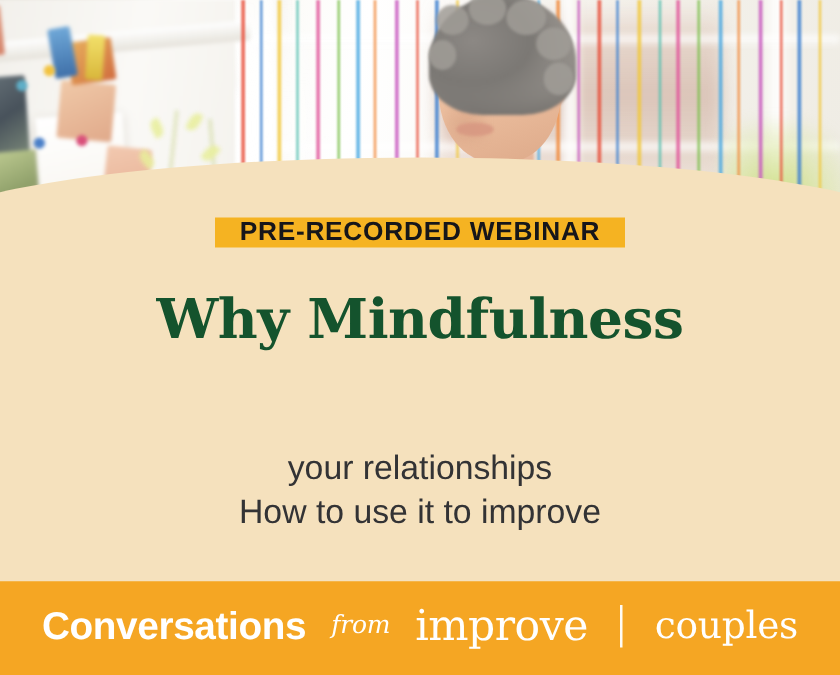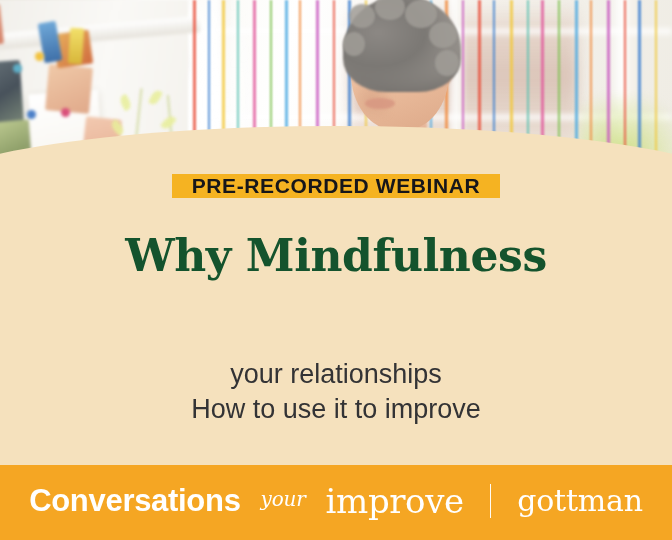--- a/index.html
+++ b/index.html
@@ -551,20 +551,20 @@
     <div class="subtitle">
       <span class="subtitle-line">your relationships</span>
       <span class="subtitle-line">How to use it to improve</span>
     </div>
 
   </div>
 
   <div class="footer">
     <div class="brand">
       <span class="brand-conversations">Conversations</span>
-      <span class="brand-from">your</span>
+      <span class="brand-from">from</span>
       <span class="brand-gottman">improve</span>
       <span class="brand-divider"></span>
-      <span class="brand-couples">gottman</span>
+      <span class="brand-couples">couples</span>
     </div>
   </div>
 
 </div>
 
 </body></html>

